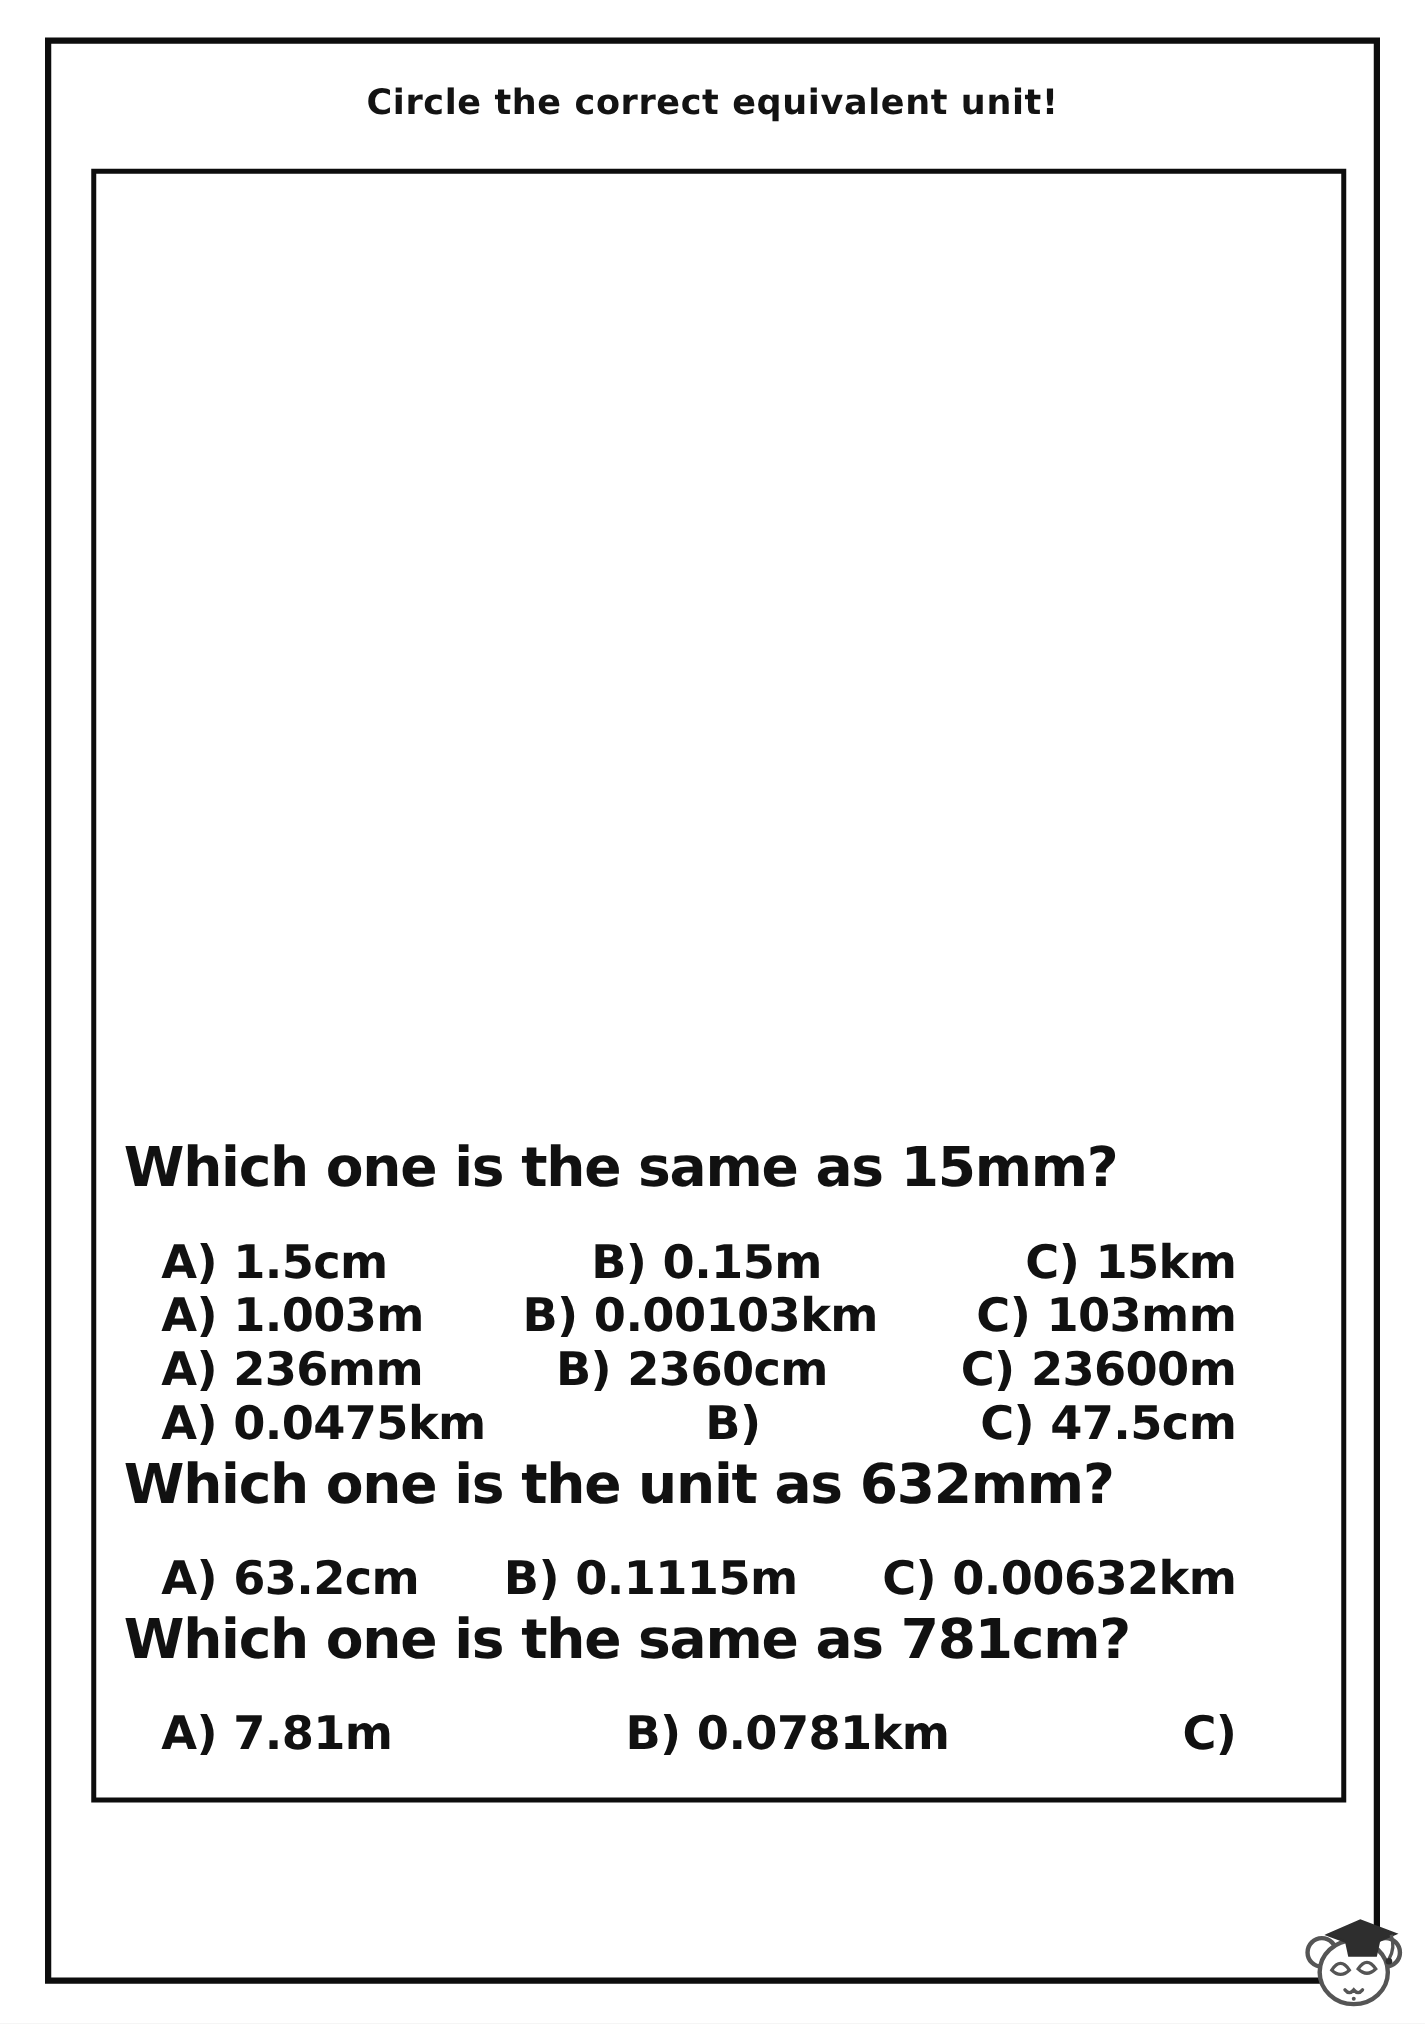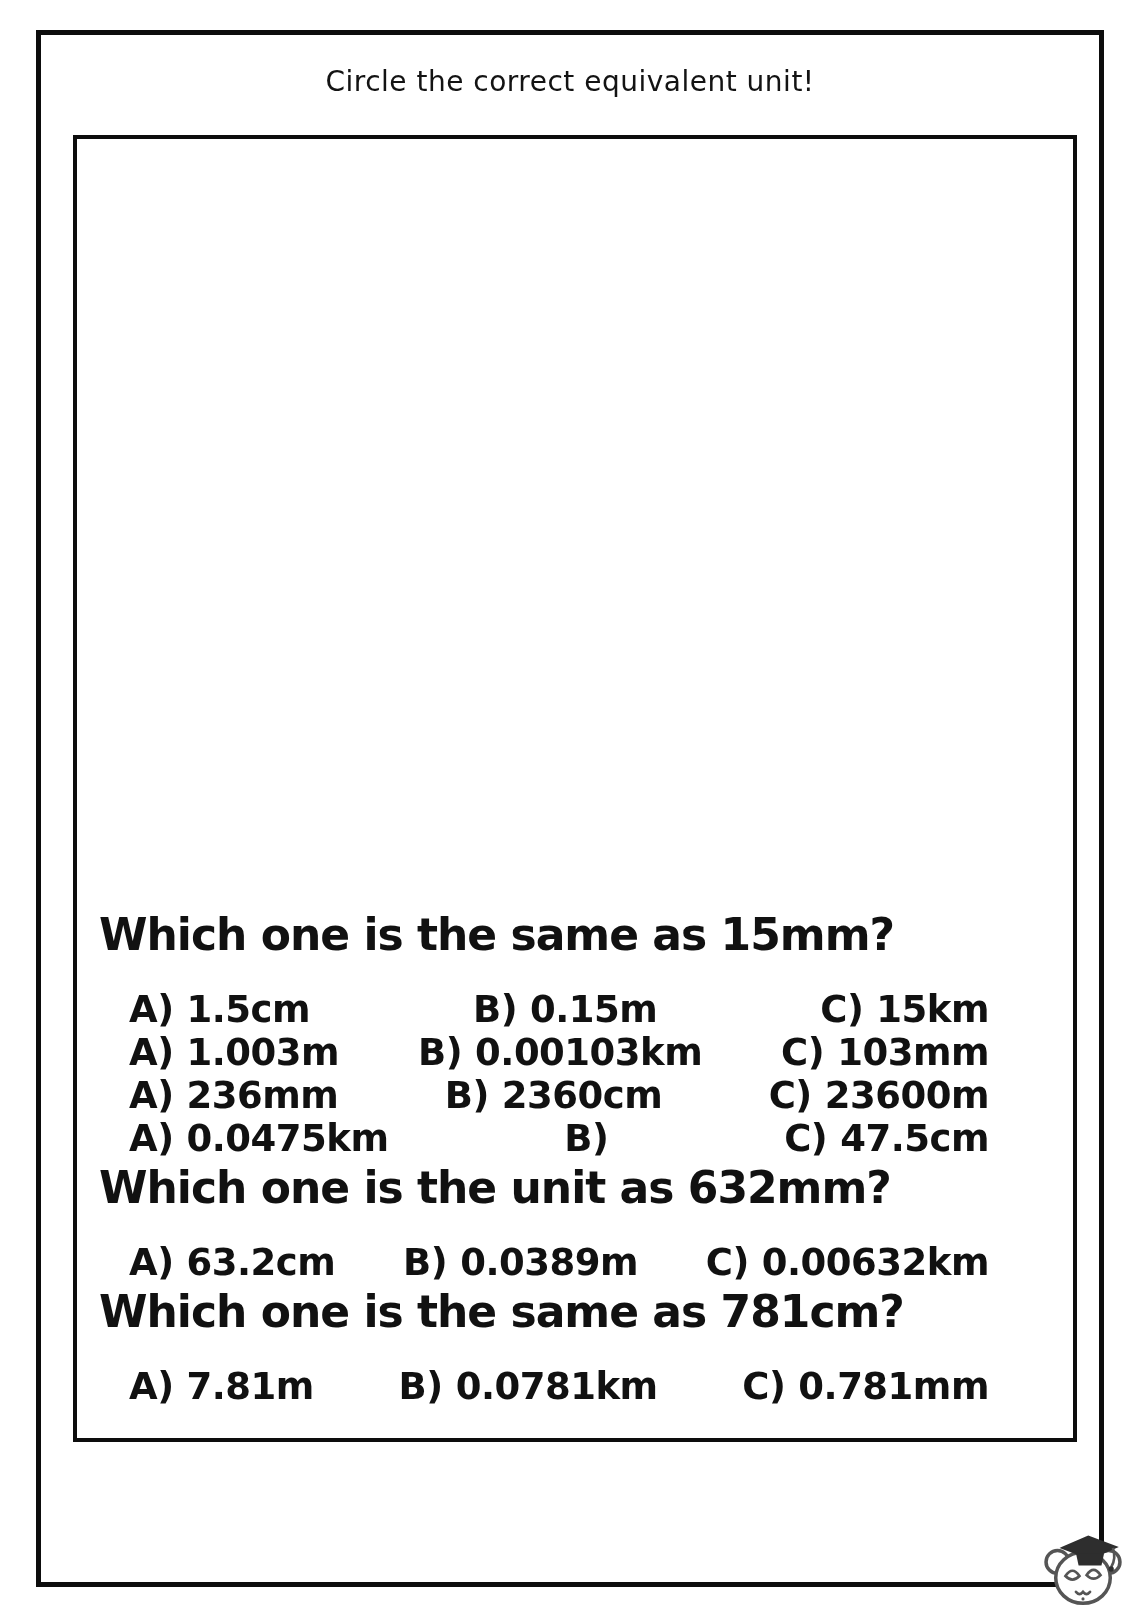--- a/index.html
+++ b/index.html
@@ -17,21 +17,21 @@
     left:36px; top:30px;
     width:1068px; height:1557px;
     border:5px solid #0d0d0d;
     background:#ffffff;
   }
   .page-title {
     position:absolute;
     top:30px; left:0; right:0;
     text-align:center;
     font-size:28px;
-    font-weight:400;
+    font-weight:700;
     letter-spacing:0.5px;
     color:#131313;
   }
   .qbox {
     position:absolute;
     left:32px; top:100px;
     width:1004px; height:1307px;
     border:4px solid #0d0d0d;
     background:#ffffff;
     display:flex;
@@ -152,21 +152,21 @@
 
       <div class="question">
         <div class="prompt">Which one is the unit as 632mm?</div>
         <div class="options">
           <div class="option">
             <span class="opt-label">A)</span>
             <span class="opt-value">63.2cm</span>
           </div>
           <div class="option">
             <span class="opt-label">B)</span>
-            <span class="opt-value">0.0389m</span>
+            <span class="opt-value">0.1115m</span>
           </div>
           <div class="option">
             <span class="opt-label">C)</span>
             <span class="opt-value">0.00632km</span>
           </div>
         </div>
       </div>
 
       <div class="question">
         <div class="prompt">Which one is the same as 781cm?</div>
@@ -174,21 +174,20 @@
           <div class="option">
             <span class="opt-label">A)</span>
             <span class="opt-value">7.81m</span>
           </div>
           <div class="option">
             <span class="opt-label">B)</span>
             <span class="opt-value">0.0781km</span>
           </div>
           <div class="option">
             <span class="opt-label">C)</span>
-            <span class="opt-value">0.781mm</span>
           </div>
         </div>
       </div>
 
     </div>
 
     <svg class="panda" viewBox="0 0 100 100" xmlns="http://www.w3.org/2000/svg">
 
       <circle cx="21" cy="42" r="13" fill="#ffffff" stroke="#555555" stroke-width="4"></circle>
       <circle cx="79" cy="42" r="13" fill="#ffffff" stroke="#555555" stroke-width="4"></circle>

